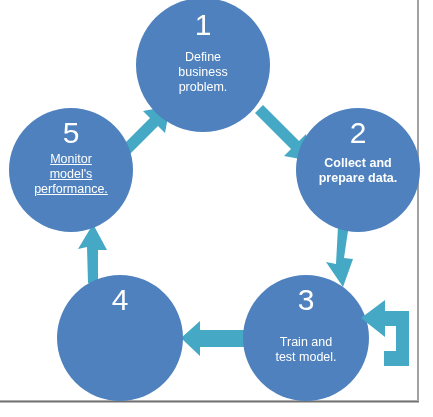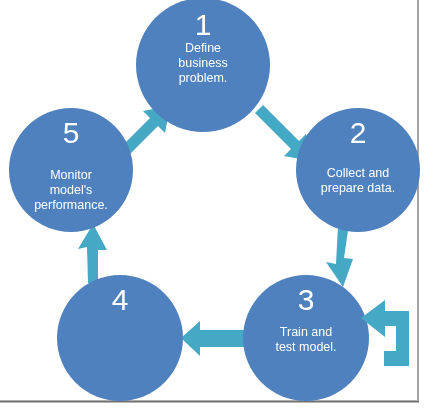--- a/index.html
+++ b/index.html
@@ -60,37 +60,37 @@
     font-size: 12.5px;
     line-height: 15px;
     color: #ffffff;
     padding: 0 7px;
     box-sizing: border-box;
     white-space: pre-line;
   }
   
   #node1 { left: 136px; top: -2px;  width: 134px; height: 134px; }
   #node1 .num   { top: 12px; }
-  #node1 .label { top: 43px; }
+  #node1 .label { top: 52px; }
 
   #node2 { left: 296px; top: 108px; width: 124px; height: 124px; }
   #node2 .num   { top: 10px; }
-  #node2 .label { top: 58px; }
+  #node2 .label { top: 48px; font-weight: bold; }
 
   #node3 { left: 243px; top: 275px; width: 126px; height: 126px; }
   #node3 .num   { top: 10px; }
-  #node3 .label { top: 50px; }
+  #node3 .label { top: 60px; }
 
   #node4 { left: 57px;  top: 275px; width: 126px; height: 126px; }
   #node4 .num   { top: 10px; }
   #node4 .label { top: 50px; }
 
   #node5 { left: 9px;   top: 108px; width: 124px; height: 124px; }
   #node5 .num   { top: 10px; }
-  #node5 .label { top: 60px; }
+  #node5 .label { top: 44px; text-decoration: underline; }
 
   .arrow-layer {
     position: absolute;
     left: 0;
     top: 0;
     width: 433px;
     height: 417px;
     z-index: 2;
   }
   .loop-layer {

